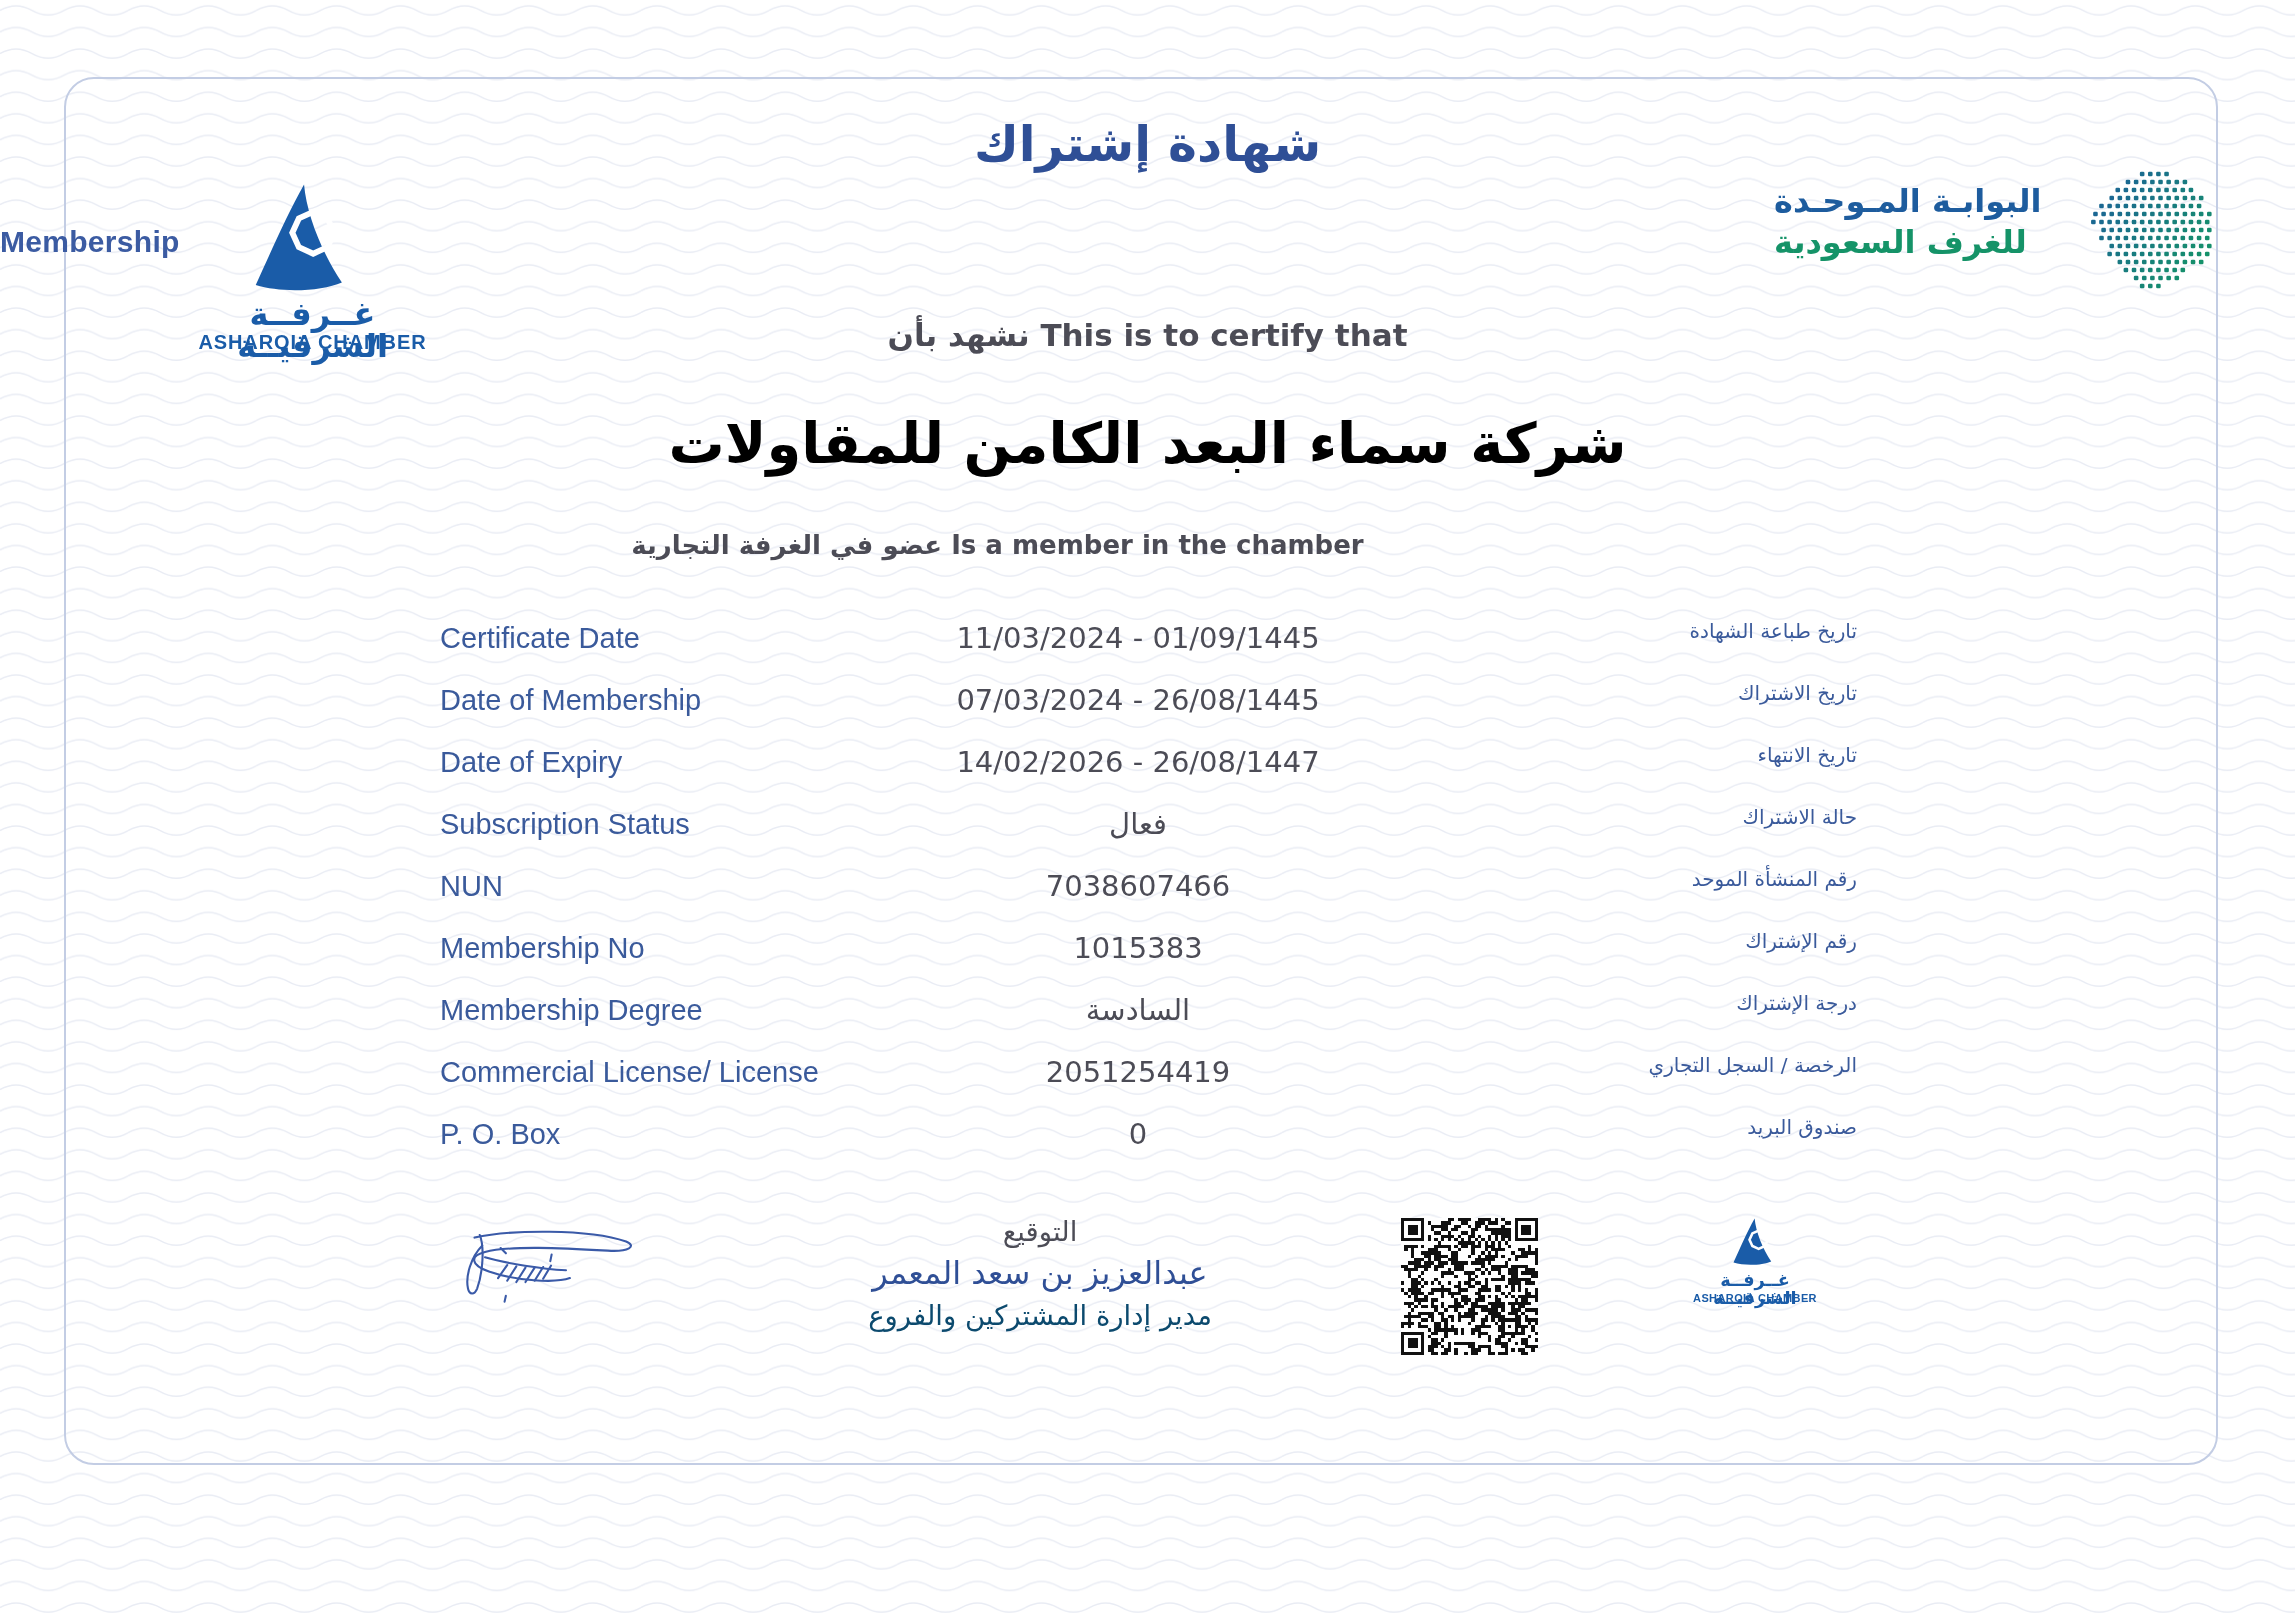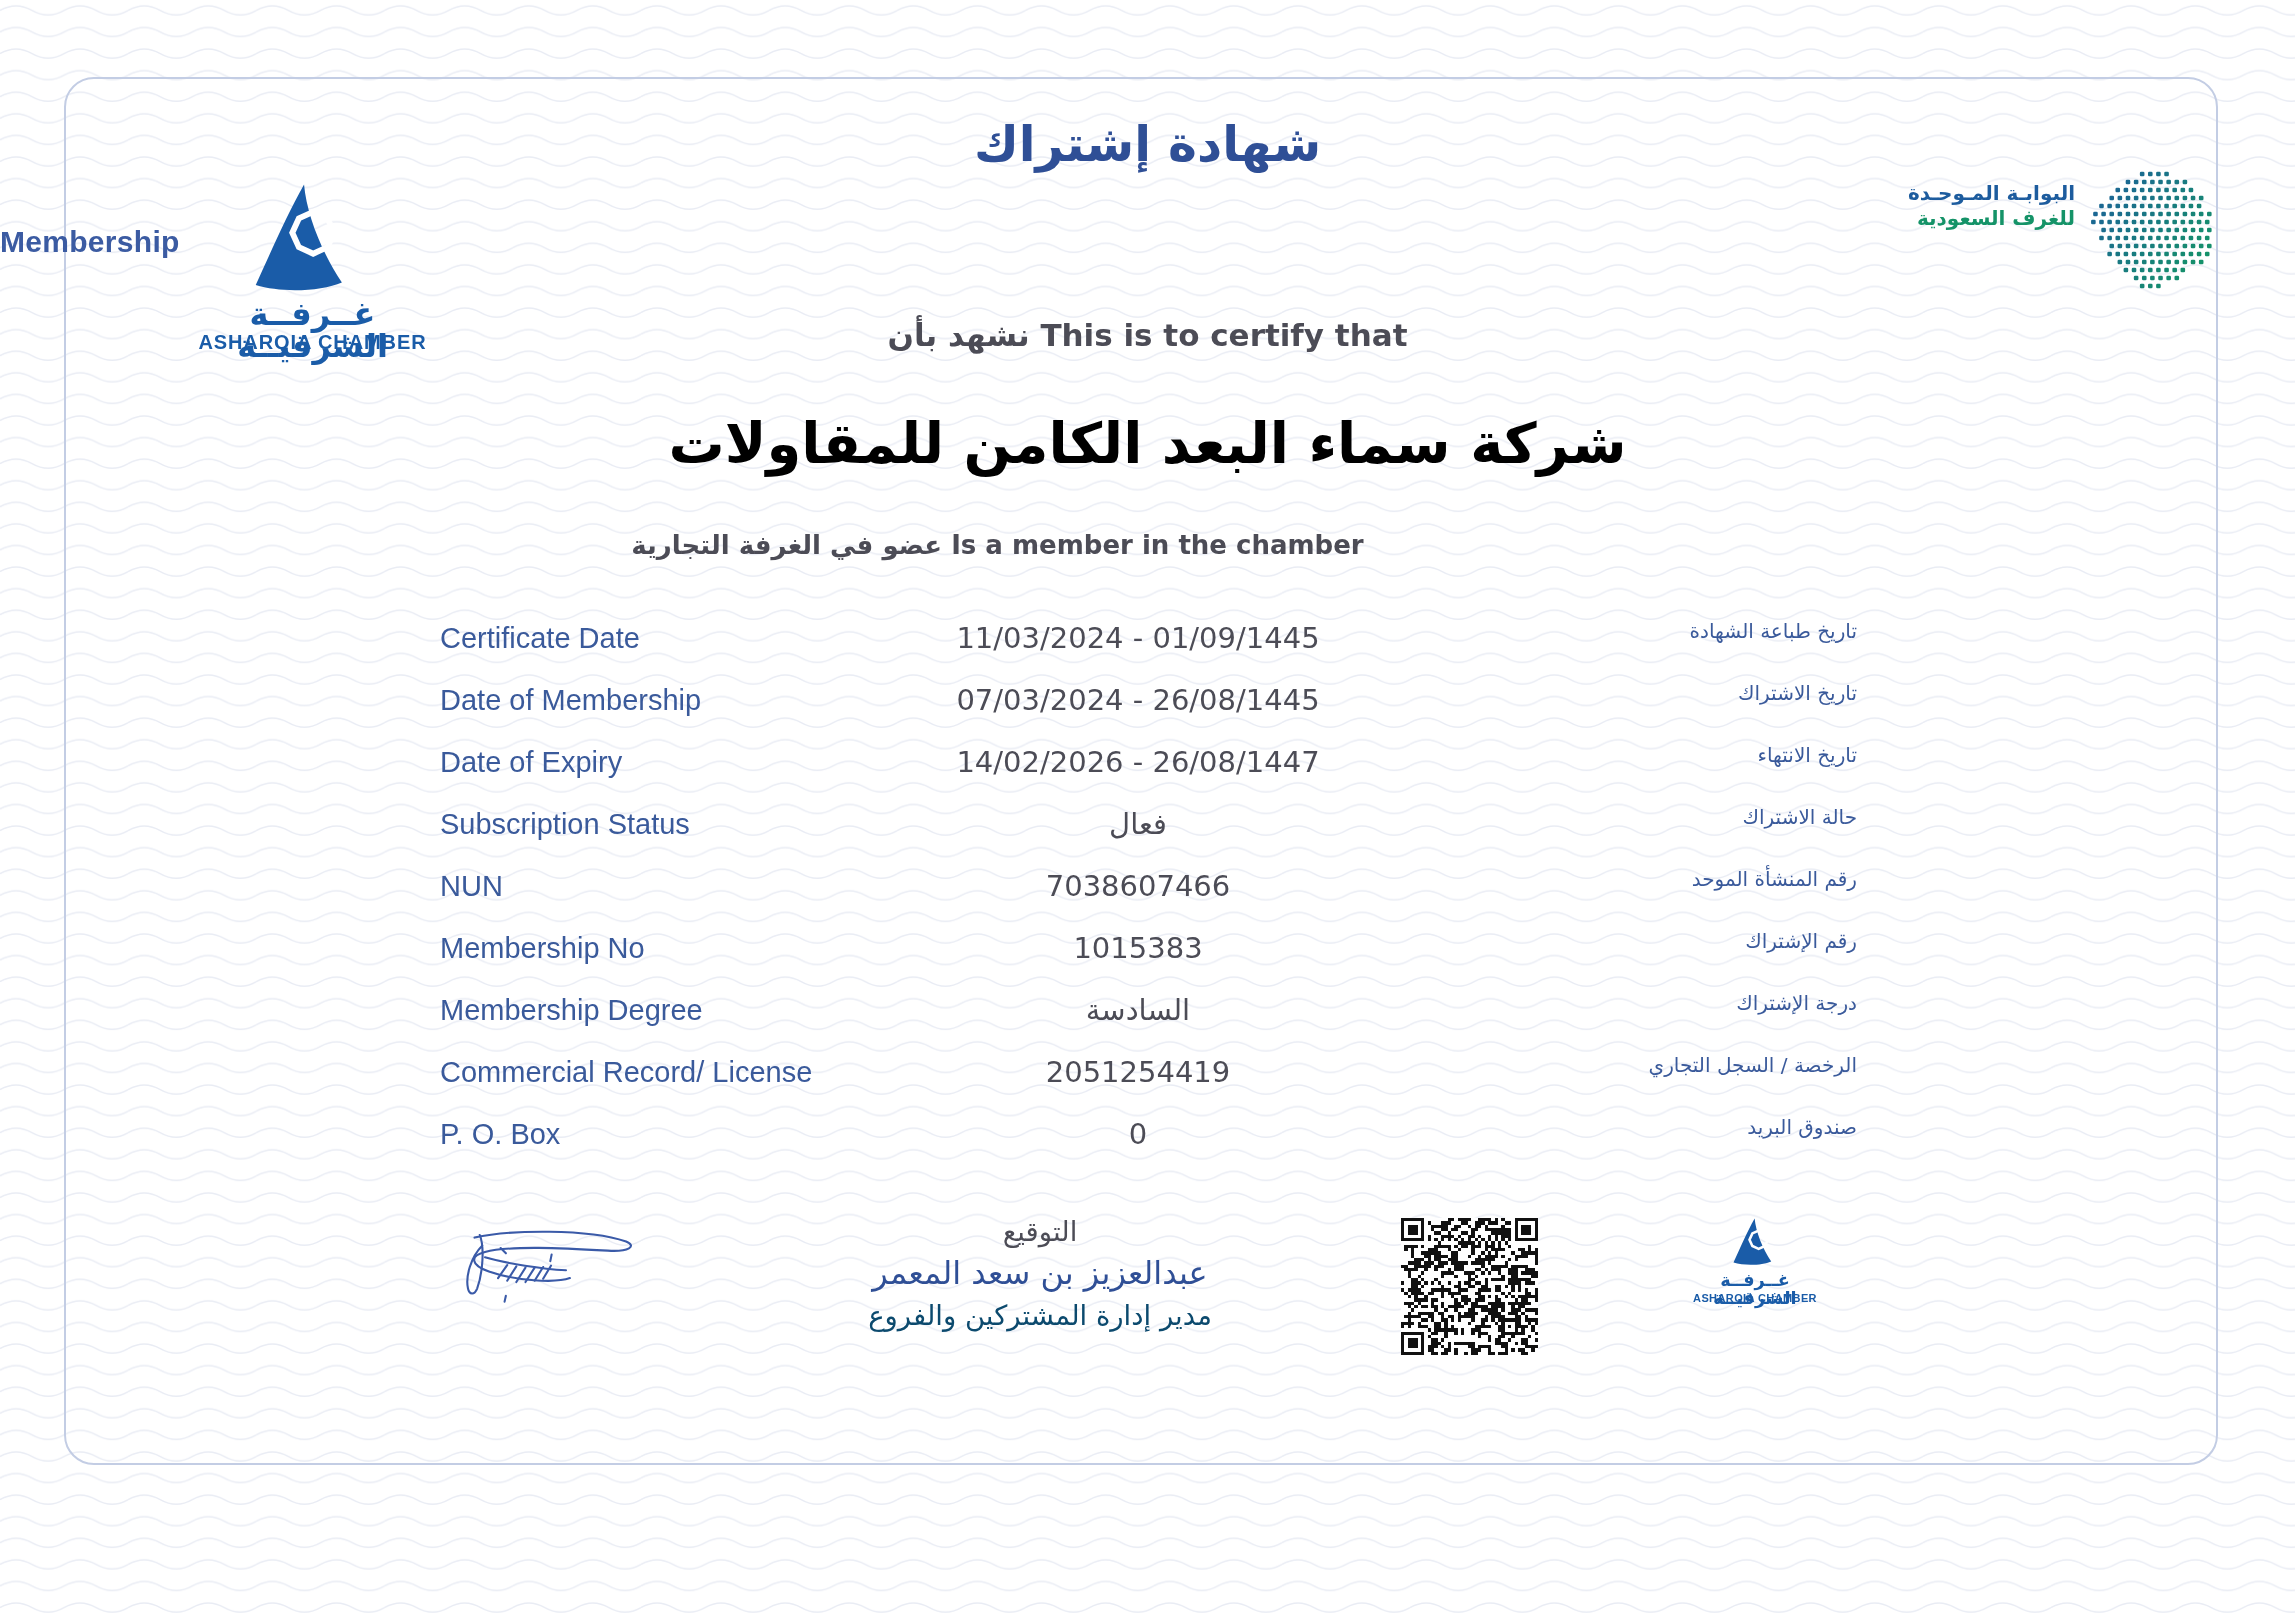--- a/index.html
+++ b/index.html
@@ -61,24 +61,24 @@
     line-height:1;
   }
 
   .logo-right{
     position:absolute;right:75px;top:169px;
     width:458px;height:131px;
   }
   .logo-right .txt{
     position:absolute;right:145px;top:11.8px;
     width:301px;
-    text-align:right;direction:rtl;
+    text-align:left;direction:rtl;
     line-height:1.28;
     font-family:"DejaVu Sans",sans-serif;
-    font-size:20px;font-weight:700;
+    font-size:32px;font-weight:700;
   }
   .logo-right .l1{color:#1d5c9e;display:block;}
   .logo-right .l2{color:#159368;display:block;}
   .logo-right .map{
     position:absolute;right:0;top:0;width:141px;height:128px;
   }
 
   
   .title-ar{
     position:absolute;left:0;top:116px;width:2295px;
@@ -424,21 +424,21 @@
       <span class="lbl-ar">رقم الإشتراك</span>
     </div>
 
     <div class="row">
       <span class="lbl-en">Membership Degree</span>
       <span class="val">السادسة</span>
       <span class="lbl-ar">درجة الإشتراك</span>
     </div>
 
     <div class="row">
-      <span class="lbl-en">Commercial Record/ License</span>
+      <span class="lbl-en">Commercial License/ License</span>
       <span class="val">2051254419</span>
       <span class="lbl-ar">الرخصة / السجل التجاري</span>
     </div>
 
     <div class="row">
       <span class="lbl-en">P. O. Box</span>
       <span class="val">0</span>
       <span class="lbl-ar">صندوق البريد</span>
     </div>
 

